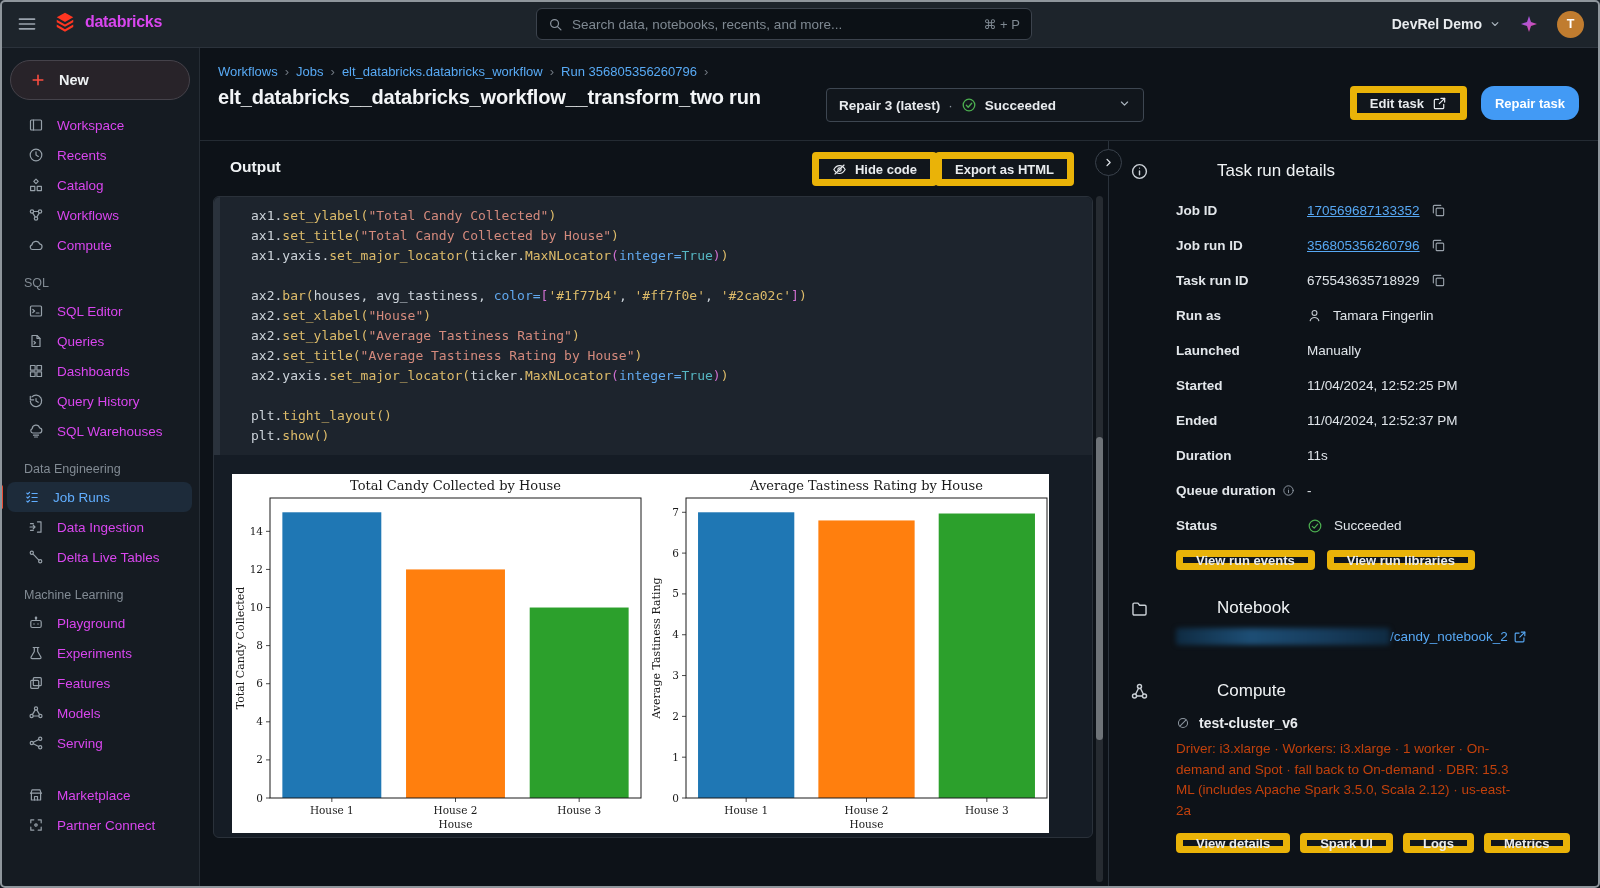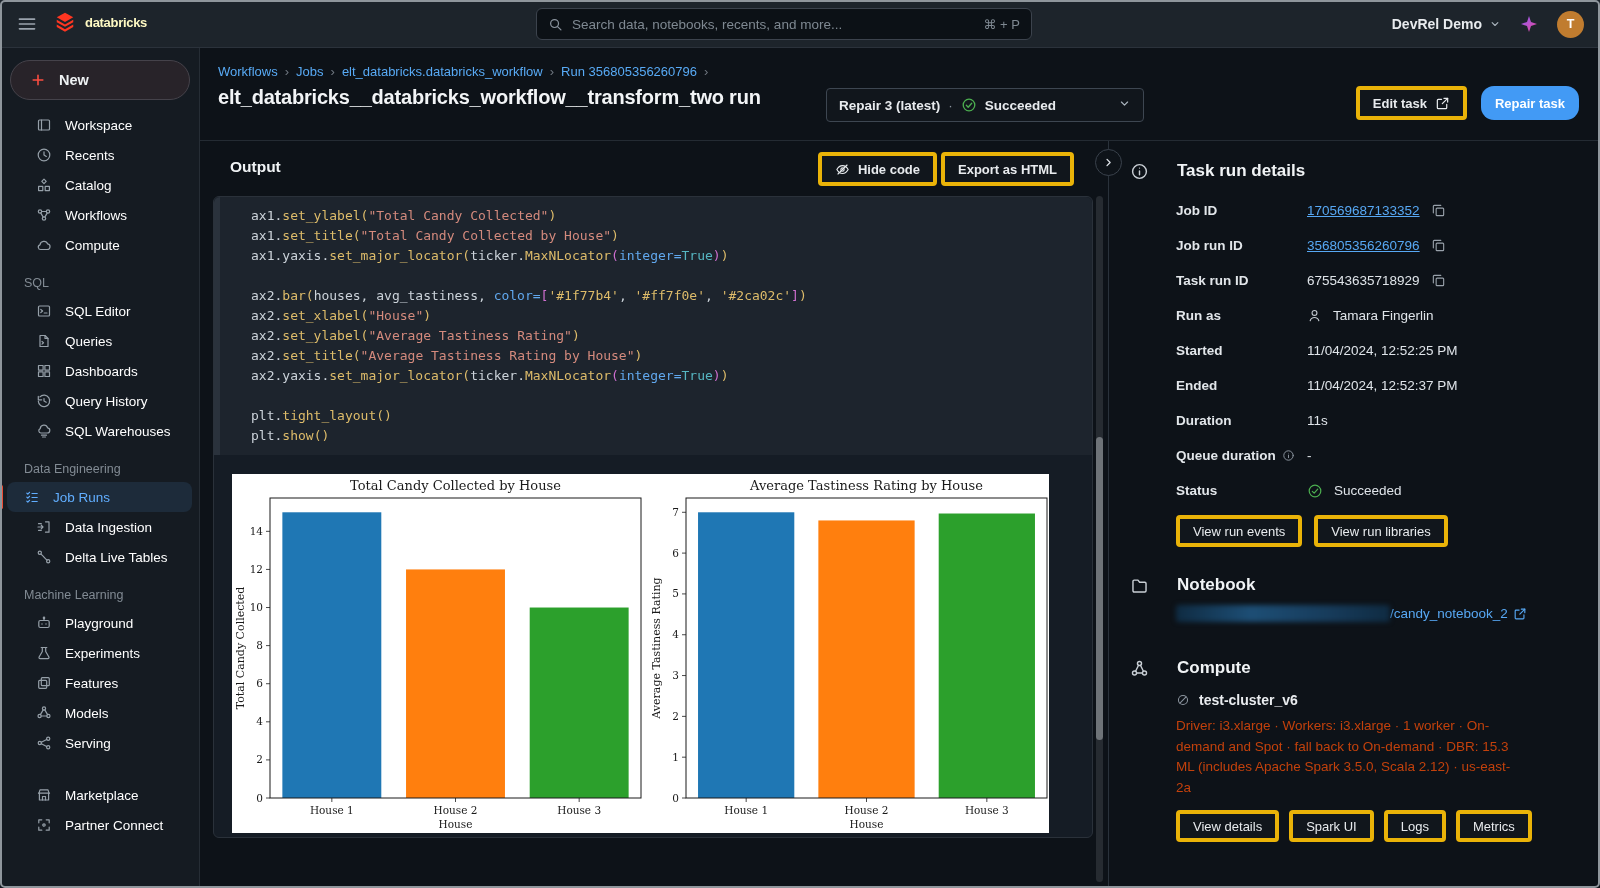--- a/index.html
+++ b/index.html
@@ -4,54 +4,54 @@
 <style>
   * { box-sizing: border-box; margin: 0; padding: 0; }
   html,body { width:1600px; height:888px; overflow:hidden; background:#0d1218;
     font-family:"Liberation Sans", sans-serif; -webkit-font-smoothing:antialiased; }
   .frame { position:absolute; inset:0; border:2px solid #8f969c; border-radius:5px; pointer-events:none; z-index:999; }
 
   
   .topbar { position:absolute; left:0; top:0; width:1600px; height:48px; background:#1d242b; border-bottom:1px solid #2b323b; z-index:10; }
   .hamburger { position:absolute; left:16px; top:13px; width:22px; height:22px; color:#9aa3ad; background:none; border:none; cursor:pointer; }
   .brand { position:absolute; left:54px; top:11px; display:flex; align-items:center; gap:9px; }
-  .brand-word { color:#fef9c3; font-size:13px; font-weight:700; letter-spacing:-0.3px; }
+  .brand-word { color:#d946ef; font-size:16px; font-weight:700; letter-spacing:-0.3px; }
   .search { position:absolute; left:536px; top:8px; width:496px; height:32px; background:#0c1116; border:1px solid #3c434d; border-radius:6px; display:flex; align-items:center; gap:9px; padding:0 11px; cursor:text; }
   .search svg { color:#8b949e; flex:none; }
   .search .ph { color:#7f8992; font-size:13.5px; }
   .search .sc { margin-left:auto; color:#7f8992; font-size:13px; }
   .top-right { position:absolute; right:16px; top:0; height:48px; display:flex; align-items:center; gap:18px; }
   .ws-switch { display:flex; align-items:center; gap:7px; color:#e8ebee; font-size:14px; font-weight:600; background:none; border:none; cursor:pointer; font-family:inherit; }
   .ws-switch svg { color:#a9b3bc; }
   .sparkle-btn { background:none; border:none; cursor:pointer; display:flex; }
   .avatar { width:27px; height:27px; border-radius:50%; background:#c07c2f; color:#fff; font-size:12.5px; font-weight:700; display:flex; align-items:center; justify-content:center; cursor:pointer; border:none; font-family:inherit; }
 
   
   .sidebar { position:absolute; left:0; top:48px; width:200px; height:840px; background:#151b22; border-right:1px solid #262d35; padding-top:6px; z-index:5; }
   .new-btn { margin:6px 10px 10px; width:180px; height:40px; border-radius:20px; background:#282329; border:1px solid #45424a; display:flex; align-items:center; gap:13px; padding-left:19px; color:#eef1f3; font-size:14.5px; font-weight:600; cursor:pointer; font-family:inherit; }
   .new-btn svg { color:#fb4d40; }
-  .side-item { height:30px; display:flex; align-items:center; gap:13px; padding-left:36px; font-size:13.5px; color:#ffffff; cursor:pointer; position:relative; }
+  .side-item { height:30px; display:flex; align-items:center; gap:13px; padding-left:28px; font-size:13.5px; color:#d946ef; cursor:pointer; position:relative; }
   .side-item svg { color:#96a0a9; flex:none; }
   .side-item.active { margin:0 7px; padding-left:17px; border-radius:8px; background:#1d2b3a; color:#61aeff; }
   .side-item.active svg { color:#61aeff; }
   .active-bar { position:absolute; left:-7px; top:3px; bottom:3px; width:3px; border-radius:2px; background:#ed4b34; }
   .sec-label { margin:16px 0 6px 24px; font-size:12.5px; color:#828b94; }
   .sec-gap { height:22px; }
 
   
   .hdr { position:absolute; left:200px; top:48px; width:1400px; height:93px; }
   .breadcrumb { position:absolute; left:18px; top:16px; font-size:13px; display:flex; gap:7px; align-items:center; }
   .breadcrumb a { color:#58aaf5; text-decoration:none; cursor:pointer; }
   .breadcrumb .sep { color:#6f7780; }
   .page-title { position:absolute; left:18px; top:38px; font-size:20px; font-weight:700; color:#f2f4f6; letter-spacing:-0.2px; }
   .run-select { position:absolute; left:626px; top:40px; width:318px; height:34px; border:1px solid #3d4651; border-radius:4px; background:#11161c; display:flex; align-items:center; gap:8px; padding:0 12px; color:#e8ebee; font-size:13.5px; font-weight:600; cursor:pointer; font-family:inherit; }
   .run-select .dot { color:#8b949e; font-weight:400; }
   .run-select .chev { margin-left:auto; color:#a9b3bc; }
   .succ-ic { color:#4caf50; display:flex; }
-  .ghost-btn { display:inline-flex; align-items:center; justify-content:center; gap:8px; height:34px; padding:0 13px; border:4px solid #eab308; border-radius:4px; background:rgba(255,255,255,0.02); color:#e8ebee; font-size:13px; font-weight:600; cursor:pointer; font-family:inherit; }
+  .ghost-btn { display:inline-flex; align-items:center; justify-content:center; gap:8px; height:34px; padding:0 13px; border:7px solid #eab308; border-radius:4px; background:rgba(255,255,255,0.02); color:#e8ebee; font-size:13px; font-weight:600; cursor:pointer; font-family:inherit; }
   .edit-task { position:absolute; right:133px; top:38px; }
   .primary-btn { position:absolute; right:21px; top:38px; height:34px; padding:0 14px; border:none; border-radius:13px; background:#429af5; color:#fff; font-size:13px; font-weight:600; cursor:pointer; font-family:inherit; }
   .hline { position:absolute; left:200px; top:140px; width:1400px; height:1px; background:#242b33; }
 
   
   .output-area { position:absolute; left:200px; top:141px; width:908px; height:747px; }
   .output-h { position:absolute; left:30px; top:17px; font-size:15.5px; font-weight:700; color:#f0f3f5; }
   .hide-code { position:absolute; right:171px; top:11px; }
   .export-html { position:absolute; right:34px; top:11px; }
   .cell { position:absolute; left:13px; top:55px; width:880px; height:642px; background:#151c25; border:1px solid #2a313a; border-radius:6px; }
@@ -63,31 +63,31 @@
 
   
   .out-scrollbar { position:absolute; left:1096px; top:196px; width:7px; height:686px; background:#262b31; border-radius:4px; cursor:pointer; }
   .out-scrollbar .thumb { position:absolute; left:0; top:241px; width:7px; height:303px; background:#6e7378; border-radius:4px; }
   .vdivider { position:absolute; left:1108px; top:141px; width:1px; height:747px; background:#2a323b; }
   .collapse-btn { position:absolute; left:1095px; top:149px; width:27px; height:27px; border-radius:50%; background:#0e1319; border:1px solid #3a424c; color:#dfe4e9; cursor:pointer; display:flex; align-items:center; justify-content:center; z-index:6; }
 
   
   .details-panel { position:absolute; left:1109px; top:141px; width:490px; height:747px; padding-top:20px; }
   .panel-h { display:flex; align-items:center; gap:28px; padding-left:21px; color:#c9cfd5; }
-  .panel-h h2 { font-size:17px; font-weight:700; color:#f0f3f5; }
+  .panel-h h2 { font-size:17px; font-weight:400; color:#f0f3f5;margin-left:40px; }
   .d-rows { margin:12px 0 0 67px; }
   .d-row { display:flex; align-items:center; height:35px; font-size:13.5px; }
   .d-label { width:131px; color:#e2e6ea; font-weight:600; display:flex; align-items:center; gap:6px; flex:none; }
   .d-label svg { color:#8b949e; }
   .d-value { color:#dfe4e9; display:flex; align-items:center; gap:11px; }
   .d-value a { color:#57a8f4; text-decoration:underline; cursor:pointer; }
   .copy-ic { color:#98a1aa; cursor:pointer; display:flex; }
   .person-ic { color:#c3c9cf; display:flex; }
   .d-btns { margin:7px 0 0 67px; display:flex; gap:12px; }
-  .d-btns .ghost-btn, .c-btns .ghost-btn { height:32px; font-weight:400; }
+  .d-btns .ghost-btn, .c-btns .ghost-btn { height:20px; font-weight:700; }
   .nb-sect { margin-top:28px; }
   .nb-path { margin:10px 0 0 67px; font-size:13.5px; display:flex; align-items:center; }
   .blur-chip { display:inline-block; width:214px; height:17px; border-radius:3px; background:linear-gradient(90deg,#0f2b42,#1d4e75 35%,#173c5c 70%,#0f2b42); filter:blur(2.5px); }
   .nb-path a { color:#57a8f4; text-decoration:none; display:flex; align-items:center; gap:5px; cursor:pointer; }
   .cp-sect { margin-top:36px; }
   .cluster-row { margin:14px 0 0 67px; display:flex; align-items:center; gap:9px; font-size:14px; font-weight:700; color:#e9ecef; }
   .cluster-row svg { color:#8b949e; }
   .cp-desc { margin:8px 0 8px 67px; width:336px; font-size:13.5px; line-height:20.5px; color:#c2410c; }
   .c-btns { margin:12px 0 0 67px; display:flex; gap:10px; }
 </style>
@@ -503,20 +503,28 @@
             <svg viewBox="0 0 16 16" width="15" height="15" fill="none" stroke="currentColor" stroke-width="1.2" stroke-linecap="round" stroke-linejoin="round">
               <circle cx="8" cy="5.2" r="2.6"></circle>
               <path d="M3.4 13.6a4.8 4.8 0 0 1 9.2 0"></path>
             </svg>
           </span>
           <span>Tamara Fingerlin</span>
         </span>
       </div>
       <div class="d-row">
         <span class="d-label">
+          <span>Launched</span>
+        </span>
+        <span class="d-value">
+          <span>Manually</span>
+        </span>
+      </div>
+      <div class="d-row">
+        <span class="d-label">
           <span>Started</span>
         </span>
         <span class="d-value">
           <span>11/04/2024, 12:52:25 PM</span>
         </span>
       </div>
       <div class="d-row">
         <span class="d-label">
           <span>Ended</span>
         </span>

